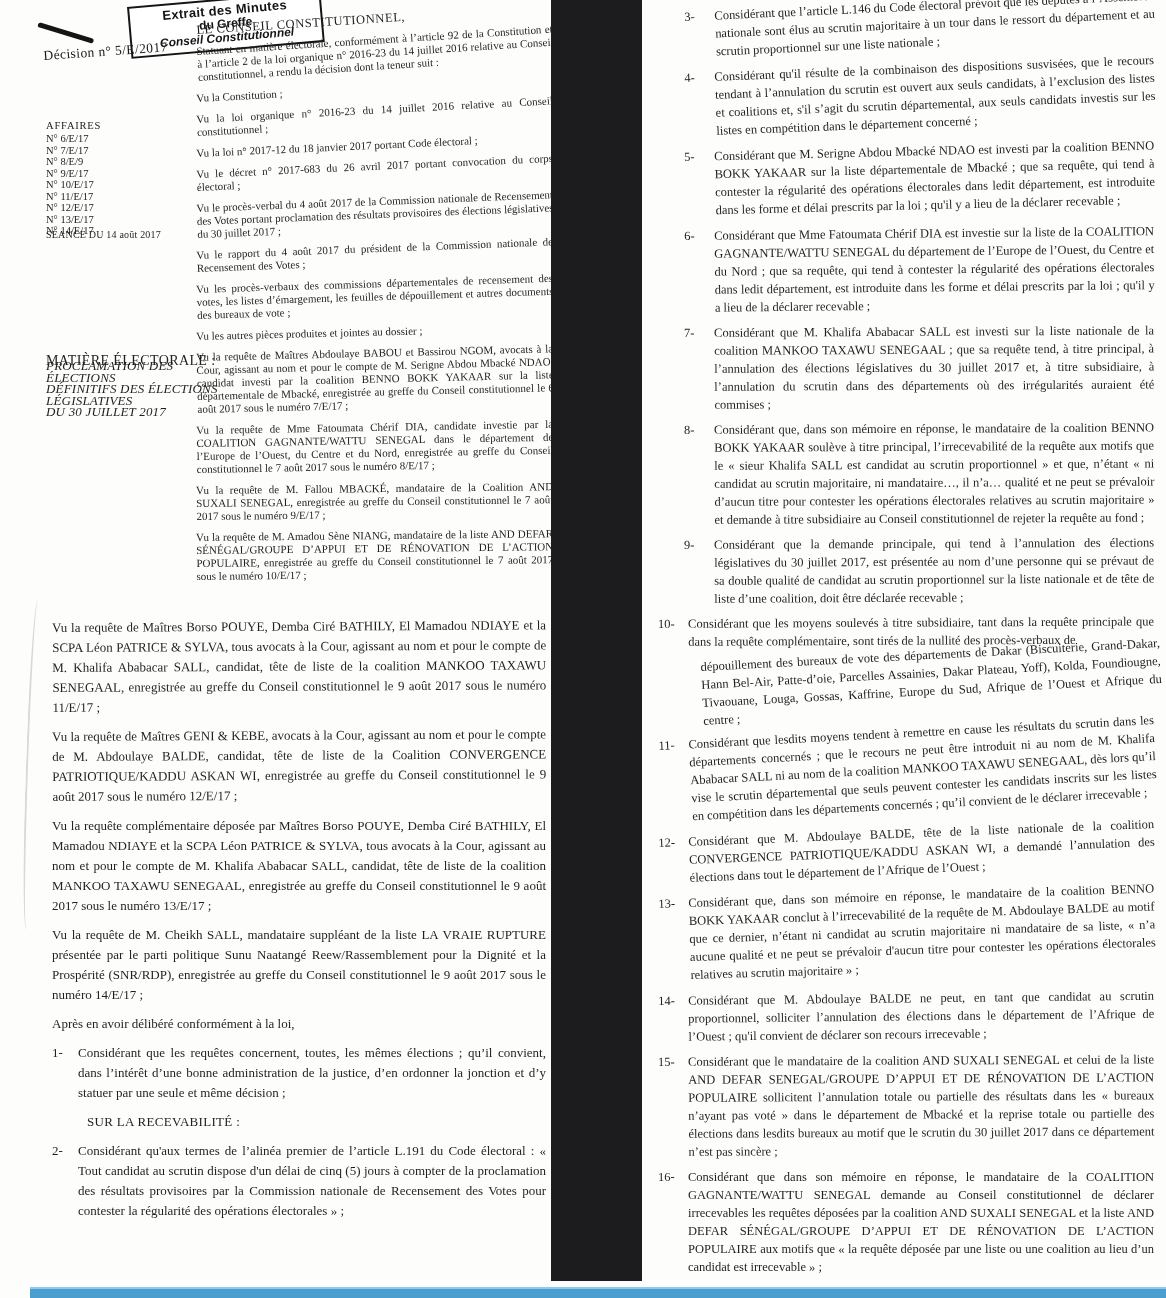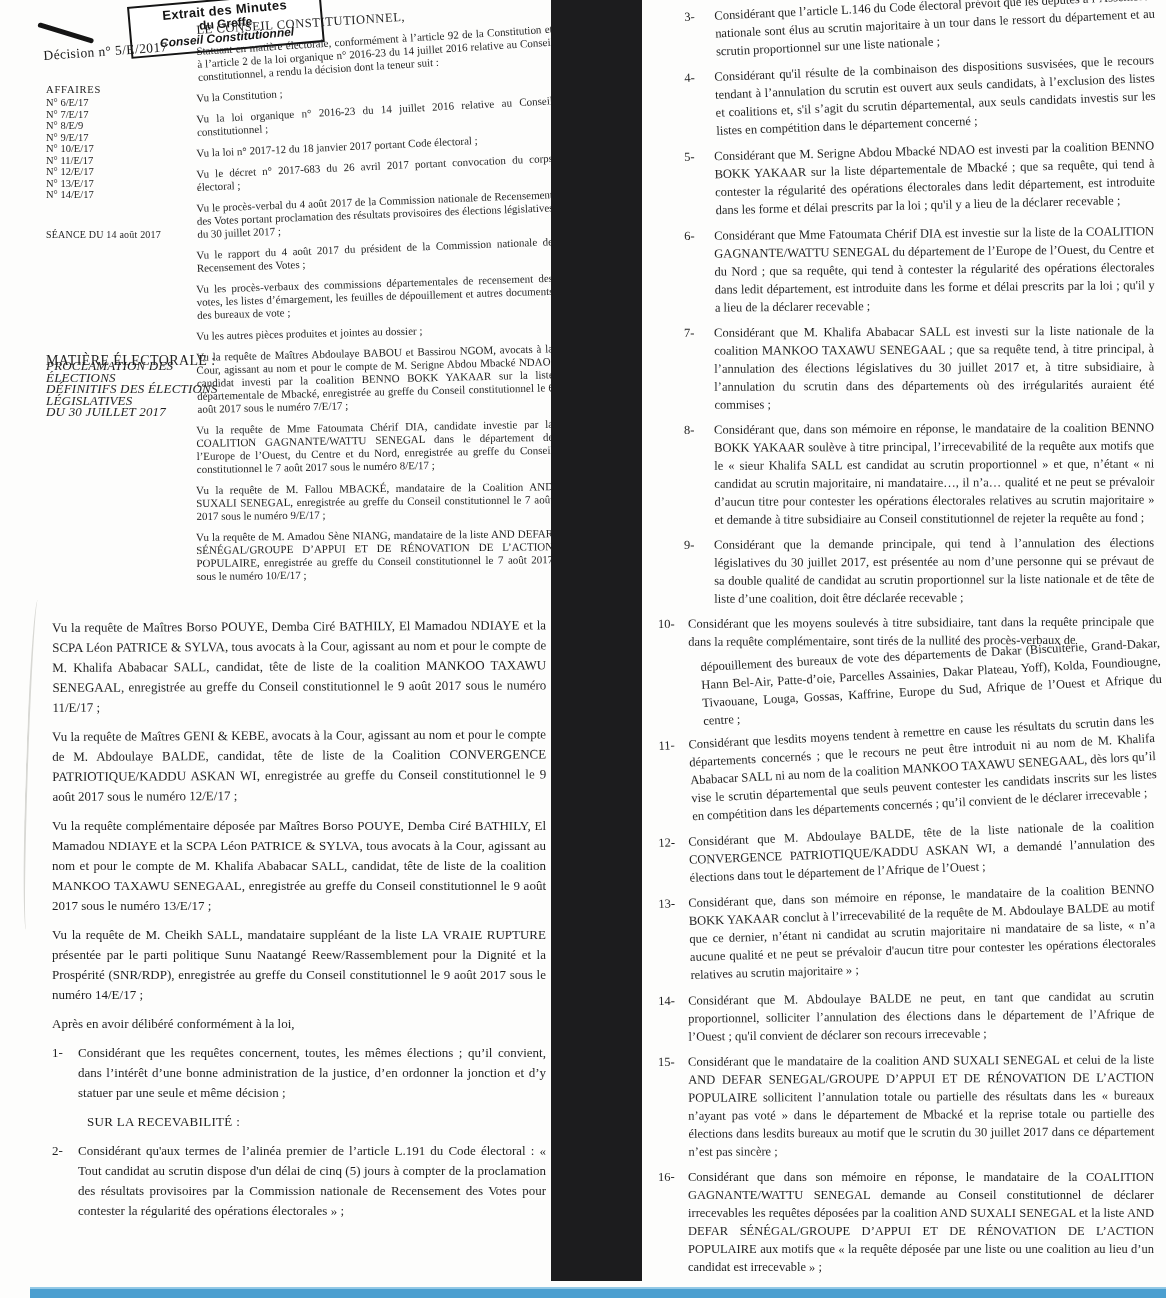--- a/index.html
+++ b/index.html
@@ -17,21 +17,21 @@
   .stamp{position:absolute;left:127px;top:7px;width:178px;padding:3px 6px 4px 6px;
     border:2.5px solid #141414;transform:rotate(-5deg);transform-origin:left top;
     text-align:center;font-family:"Liberation Sans", sans-serif;color:#141414;background:rgba(255,255,255,.85);}
   .stamp .s1{font-size:13px;font-weight:bold;letter-spacing:.3px;line-height:14px;}
   .stamp .s2{font-size:12px;font-weight:bold;line-height:13px;}
   .stamp .s3{font-size:12px;font-weight:bold;font-style:italic;line-height:14px;}
   .decision-no{position:absolute;left:43px;top:48px;font-size:13.5px;letter-spacing:.4px;
     transform:rotate(-4deg);transform-origin:left top;color:#1a1a1a;}
 
   .sidebar{position:absolute;left:46px;top:84px;width:150px;font-size:10.5px;color:#222;}
-  .affaires-title{letter-spacing:.8px;margin-bottom:2px;}
+  .affaires-title{letter-spacing:.8px;margin-bottom:2px;margin-top:36px;}
   .case-list div{line-height:11.5px;}
   .seance{position:absolute;left:46px;top:229px;font-size:10px;letter-spacing:.2px;width:160px;}
   .matiere{position:absolute;left:46px;top:353px;font-size:14px;letter-spacing:.4px;}
   .proclamation{position:absolute;left:46px;top:360px;font-size:13px;line-height:11.5px;letter-spacing:.2px;font-style:italic;}
 
   .main-col{position:absolute;left:196px;top:24px;width:357px;font-size:11px;line-height:13px;}
   .main-col p{margin:0 0 8px 0;text-align:justify;}
   .court-heading{margin-left:56px;font-size:12.5px;letter-spacing:.6px;text-align:left !important;}
   .tilt36{transform:rotate(-3.6deg);transform-origin:left top;}
   .tilt30{transform:rotate(-3deg);transform-origin:left top;}

